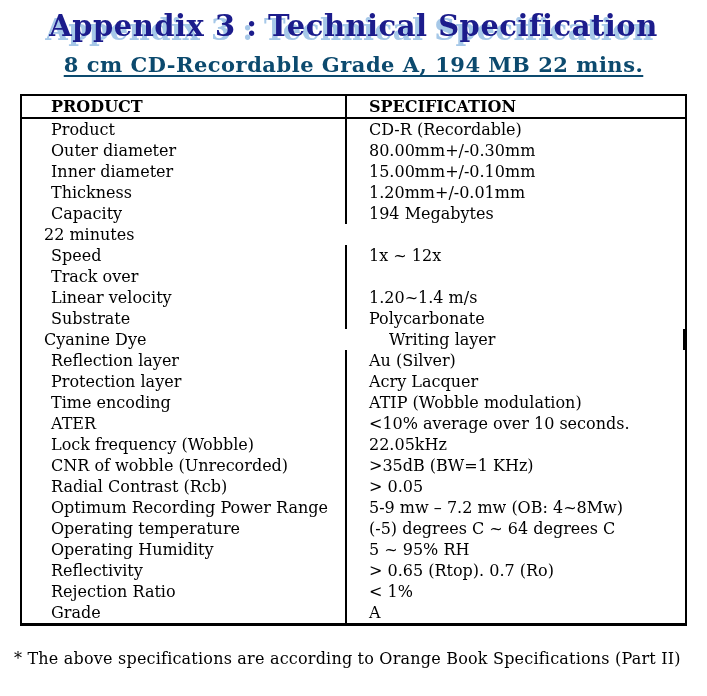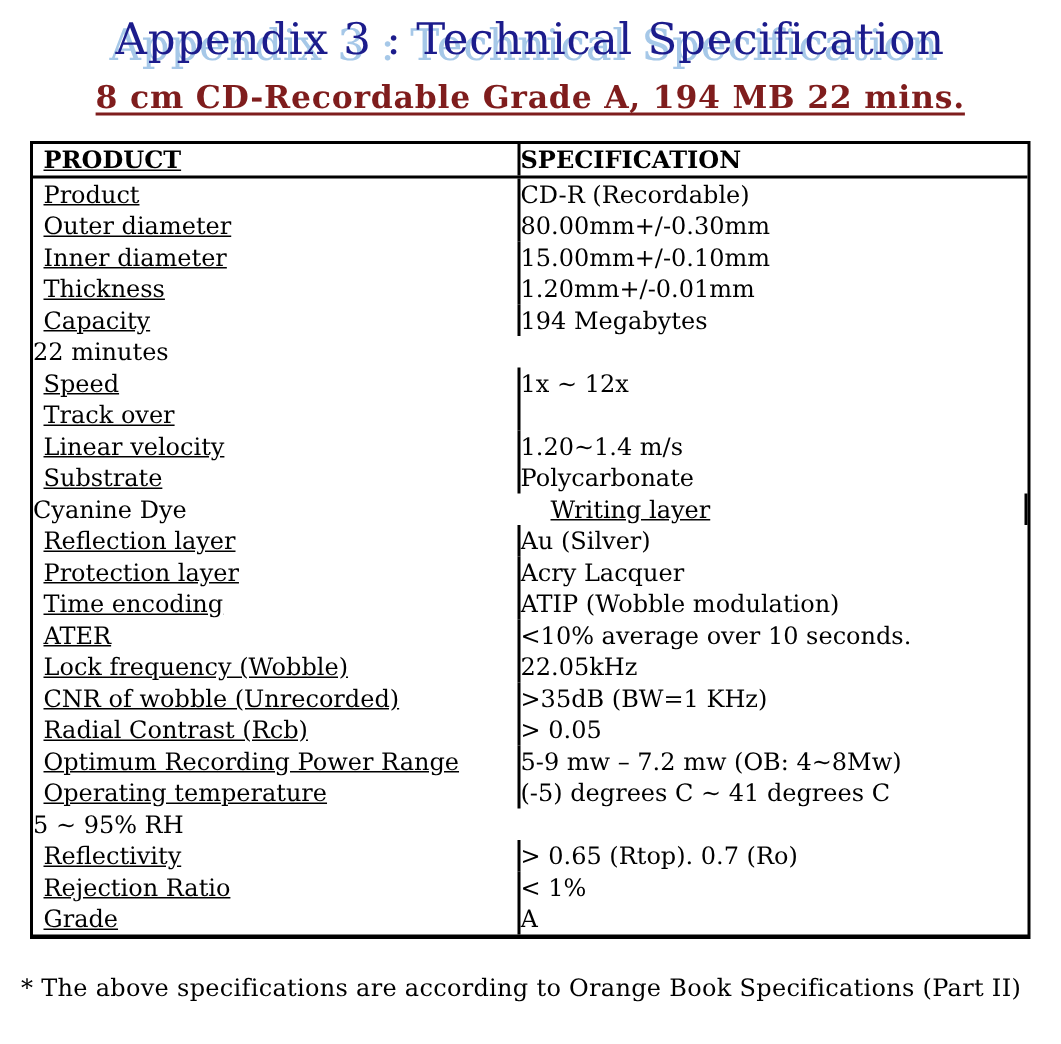--- a/index.html
+++ b/index.html
@@ -17,33 +17,33 @@
   .page {
     position: relative;
     width: 707px;
     height: 696px;
     background: #ffffff;
   }
   .main-title {
     margin-top: 9px;
     text-align: center;
     font-size: 29px;
-    font-weight: normal;
+    font-weight: bold;
     letter-spacing: 0.5px;
     color: #1c1c8c;
     text-shadow: -4px 4px 0 #a6c8e8;
     white-space: nowrap;
   }
   .sub-title {
     margin-top: 9px;
     text-align: center;
     font-size: 21px;
     font-weight: bold;
     letter-spacing: 0.5px;
-    color: #7f1d1d;
+    color: #0c4a6e;
     white-space: nowrap;
   }
   .sub-title span {
     text-decoration: underline;
     text-decoration-thickness: 2px;
     text-underline-offset: 3px;
   }
   .spec-table {
     margin: 17px 0 0 20px;
     width: 667px;
@@ -71,26 +71,26 @@
   .td {
     font-size: 16px;
     line-height: 21px;
     white-space: nowrap;
     overflow: hidden;
   }
   .col-left {
     width: 325px;
     box-sizing: border-box;
     border-right: 2px solid #000000;
-    padding-left: 7px;
+    padding-left: 29px;
     flex: none;
-    text-decoration: underline;
   }
   .col-right {
     flex: 1;
+    padding-left: 22px;
     box-sizing: border-box;
   }
   .footnote {
     margin: 23px 16px 0 14px;
     font-size: 16px;
     letter-spacing: 0.2px;
     color: #000000;
     white-space: nowrap;
   }
 </style>
@@ -182,23 +182,24 @@
         <div class="tr">
         <div class="td col-left">Radial Contrast (Rcb)</div>
         <div class="td col-right">&gt; 0.05</div>
       </div>
         <div class="tr">
         <div class="td col-left">Optimum Recording Power Range</div>
         <div class="td col-right">5-9 mw – 7.2 mw (OB: 4~8Mw)</div>
       </div>
         <div class="tr">
         <div class="td col-left">Operating temperature</div>
-        <div class="td col-right">(-5) degrees C ~ 41 degrees C</div>
-      </div>
-        <div class="tr">
+        <div class="td col-right">(-5) degrees C ~ 64 degrees C</div>
+      </div>
+        <div class="tr">
+        <div class="td col-left">Operating Humidity</div>
         <div class="td col-right">5 ~ 95% RH</div>
       </div>
         <div class="tr">
         <div class="td col-left">Reflectivity</div>
         <div class="td col-right">&gt; 0.65 (Rtop). 0.7 (Ro)</div>
       </div>
         <div class="tr">
         <div class="td col-left">Rejection Ratio</div>
         <div class="td col-right">&lt; 1%</div>
       </div>

